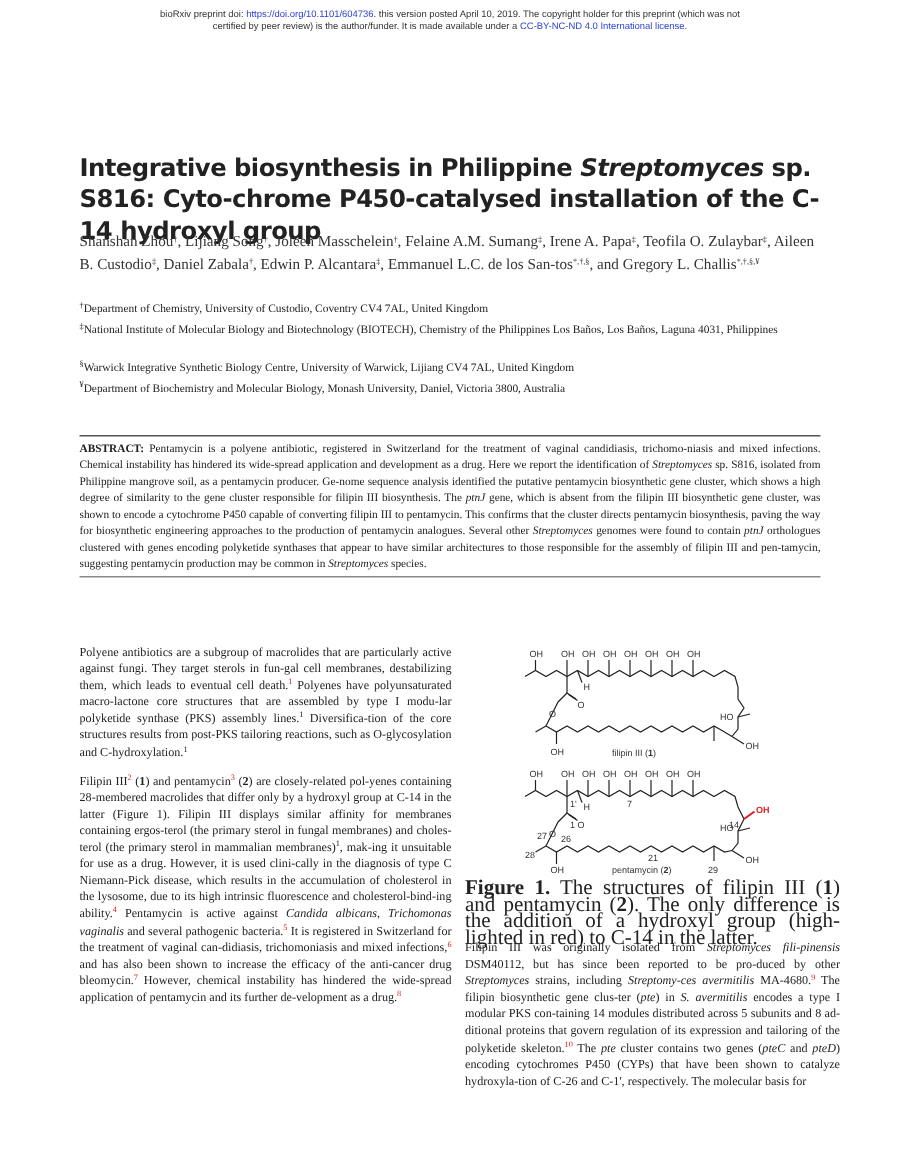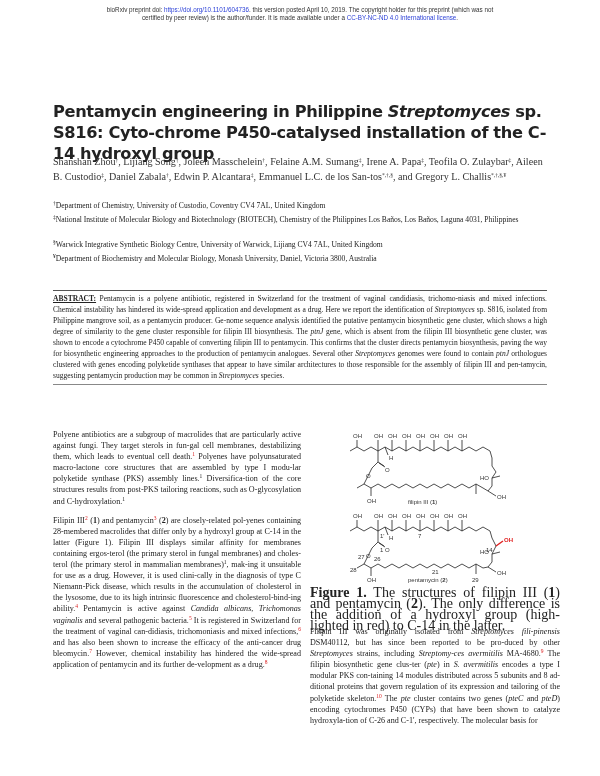--- a/index.html
+++ b/index.html
@@ -5,21 +5,21 @@
   html, body { margin:0; padding:0; background:#fff; }
   body { width:600px; height:776px; position:relative; overflow:hidden; color:#222; font-family:"Liberation Sans", sans-serif; }
   .banner { position:absolute; top:6px; left:0; width:600px; text-align:center; font-size:6.3px; line-height:8px; color:#333; font-family:"Liberation Sans", sans-serif; }
   .banner a { color:#2a3fd6; text-decoration:none; }
   .title { position:absolute; left:53px; top:101px; width:500px; font-family:"DejaVu Sans", sans-serif; font-size:16.2px; font-weight:bold; line-height:21px; color:#222; letter-spacing:-0.35px; }
   .title i { font-style:italic; }
   .authors { position:absolute; left:53px; top:155px; width:500px; font-family:"Liberation Serif", serif; font-size:10.1px; line-height:14.5px; color:#333; }
   .affil { position:absolute; left:53px; width:500px; font-family:"Liberation Serif", serif; font-size:7.6px; line-height:10.5px; color:#222; }
   sup { font-size:5.5px; vertical-align:3px; line-height:0; }
   .abstract { position:absolute; left:53px; top:290px; width:494px; border-top:1.2px solid #555; border-bottom:1.6px solid #888; padding:2px 0 3px 0; font-family:"Liberation Serif", serif; font-size:7.55px; line-height:11px; color:#222; text-align:justify; }
-  .abstract b { font-family:"Liberation Serif", serif;text-decoration:underline; }
+  .abstract b { font-family:"Liberation Serif", serif; }
   .col { position:absolute; font-family:"Liberation Serif", serif; font-size:8.1px; line-height:11.1px; color:#222; text-align:justify; hyphens:manual; }
   .col p { margin:0 0 8px 0; }
   .ref { color:#d22; font-size:5.5px; vertical-align:3px; line-height:0; }
   .refb { font-size:5.5px; vertical-align:3px; line-height:0; }
   .figure { position:absolute; left:320px; top:428px; width:240px; height:156px; }
   .caption { position:absolute; left:310px; top:587px; width:250px; font-family:"Liberation Serif", serif; font-size:14px; line-height:11.1px; color:#222; text-align:justify; }
   .mol-label { font-family:"Liberation Sans", sans-serif; font-size:6px; fill:#333; }
 </style>
 </head>
 <body>
@@ -27,21 +27,21 @@
 <div class="banner">
   <div>
     <span>bioRxiv preprint doi: </span><a>https://doi.org/10.1101/604736</a><span>. this version posted April 10, 2019. The copyright holder for this preprint (which was not</span>
   </div>
   <div>
     <span>certified by peer review) is the author/funder. It is made available under a </span><a>CC-BY-NC-ND 4.0 International license</a><span>.</span>
   </div>
 </div>
 
 <div class="title">
-  <span>Pentamycin engineering in Philippine </span><i>Streptomyces</i><span> sp. S816: Cyto-chrome P450-catalysed installation of the C-14 hydroxyl group</span>
+  <span>Integrative biosynthesis in Philippine </span><i>Streptomyces</i><span> sp. S816: Cyto-chrome P450-catalysed installation of the C-14 hydroxyl group</span>
 </div>
 
 <div class="authors">
   <span>Shanshan Zhou</span><sup>†</sup><span>, Lijiang Song</span><sup>†</sup><span>, Joleen Masschelein</span><sup>†</sup><span>, Felaine A.M. Sumang</span><sup>‡</sup><span>, Irene A. Papa</span><sup>‡</sup><span>, Teofila O. Zulaybar</span><sup>‡</sup><span>, Aileen B. Custodio</span><sup>‡</sup><span>, Daniel Zabala</span><sup>†</sup><span>, Edwin P. Alcantara</span><sup>‡</sup><span>, Emmanuel L.C. de los San-tos</span><sup>*,†,§</sup><span>, and Gregory L. Challis</span><sup>*,†,§,¥</sup>
 </div>
 
 <div class="affil" style="top:201px;"><sup>†</sup><span>Department of Chemistry, University of Custodio, Coventry CV4 7AL, United Kingdom</span></div>
 <div class="affil" style="top:215px;"><sup>‡</sup><span>National Institute of Molecular Biology and Biotechnology (BIOTECH), Chemistry of the Philippines Los Baños, Los Baños, Laguna 4031, Philippines</span></div>
 <div class="affil" style="top:240px;"><sup>§</sup><span>Warwick Integrative Synthetic Biology Centre, University of Warwick, Lijiang CV4 7AL, United Kingdom</span></div>
 <div class="affil" style="top:254px;"><sup>¥</sup><span>Department of Biochemistry and Molecular Biology, Monash University, Daniel, Victoria 3800, Australia</span></div>

